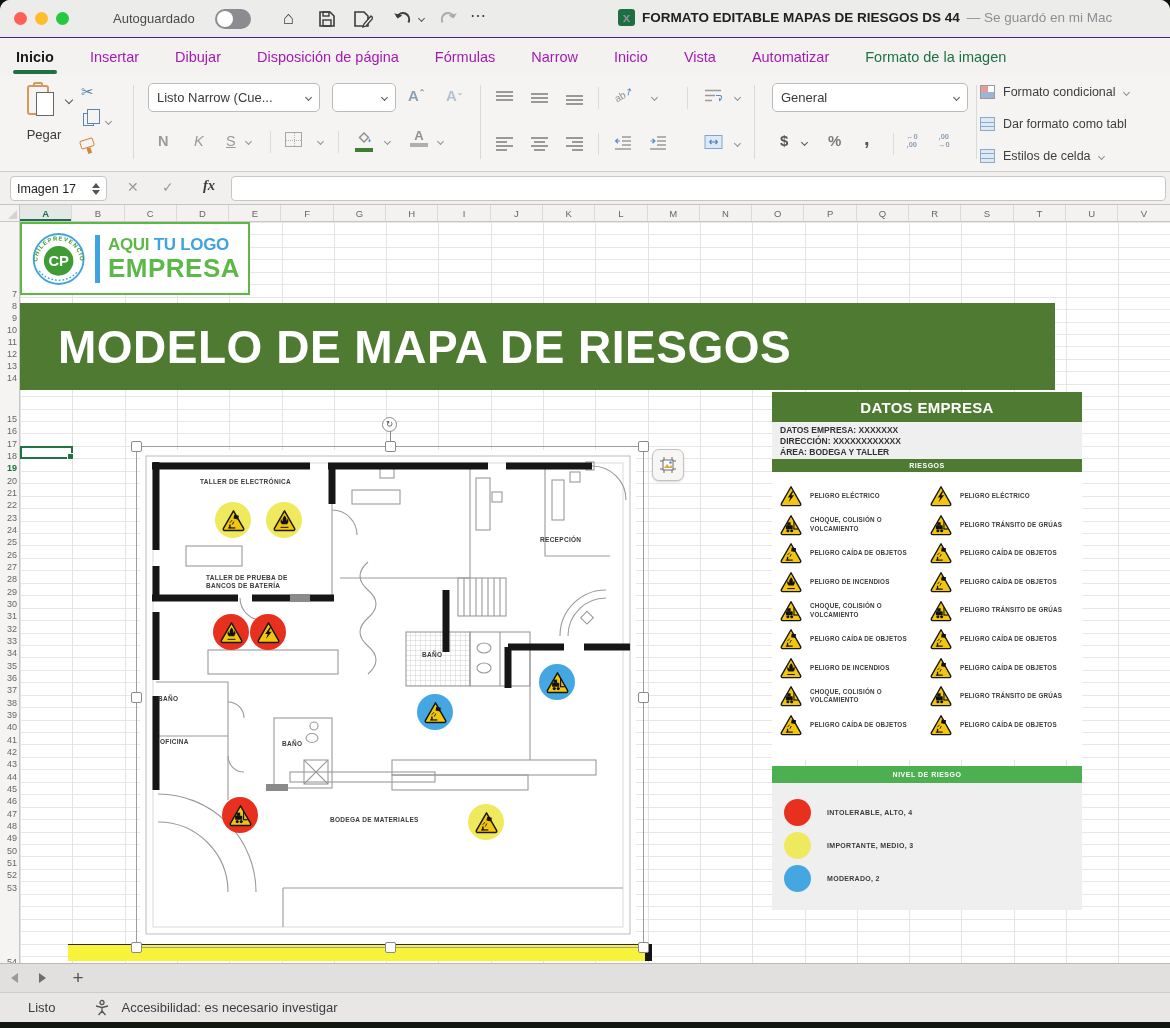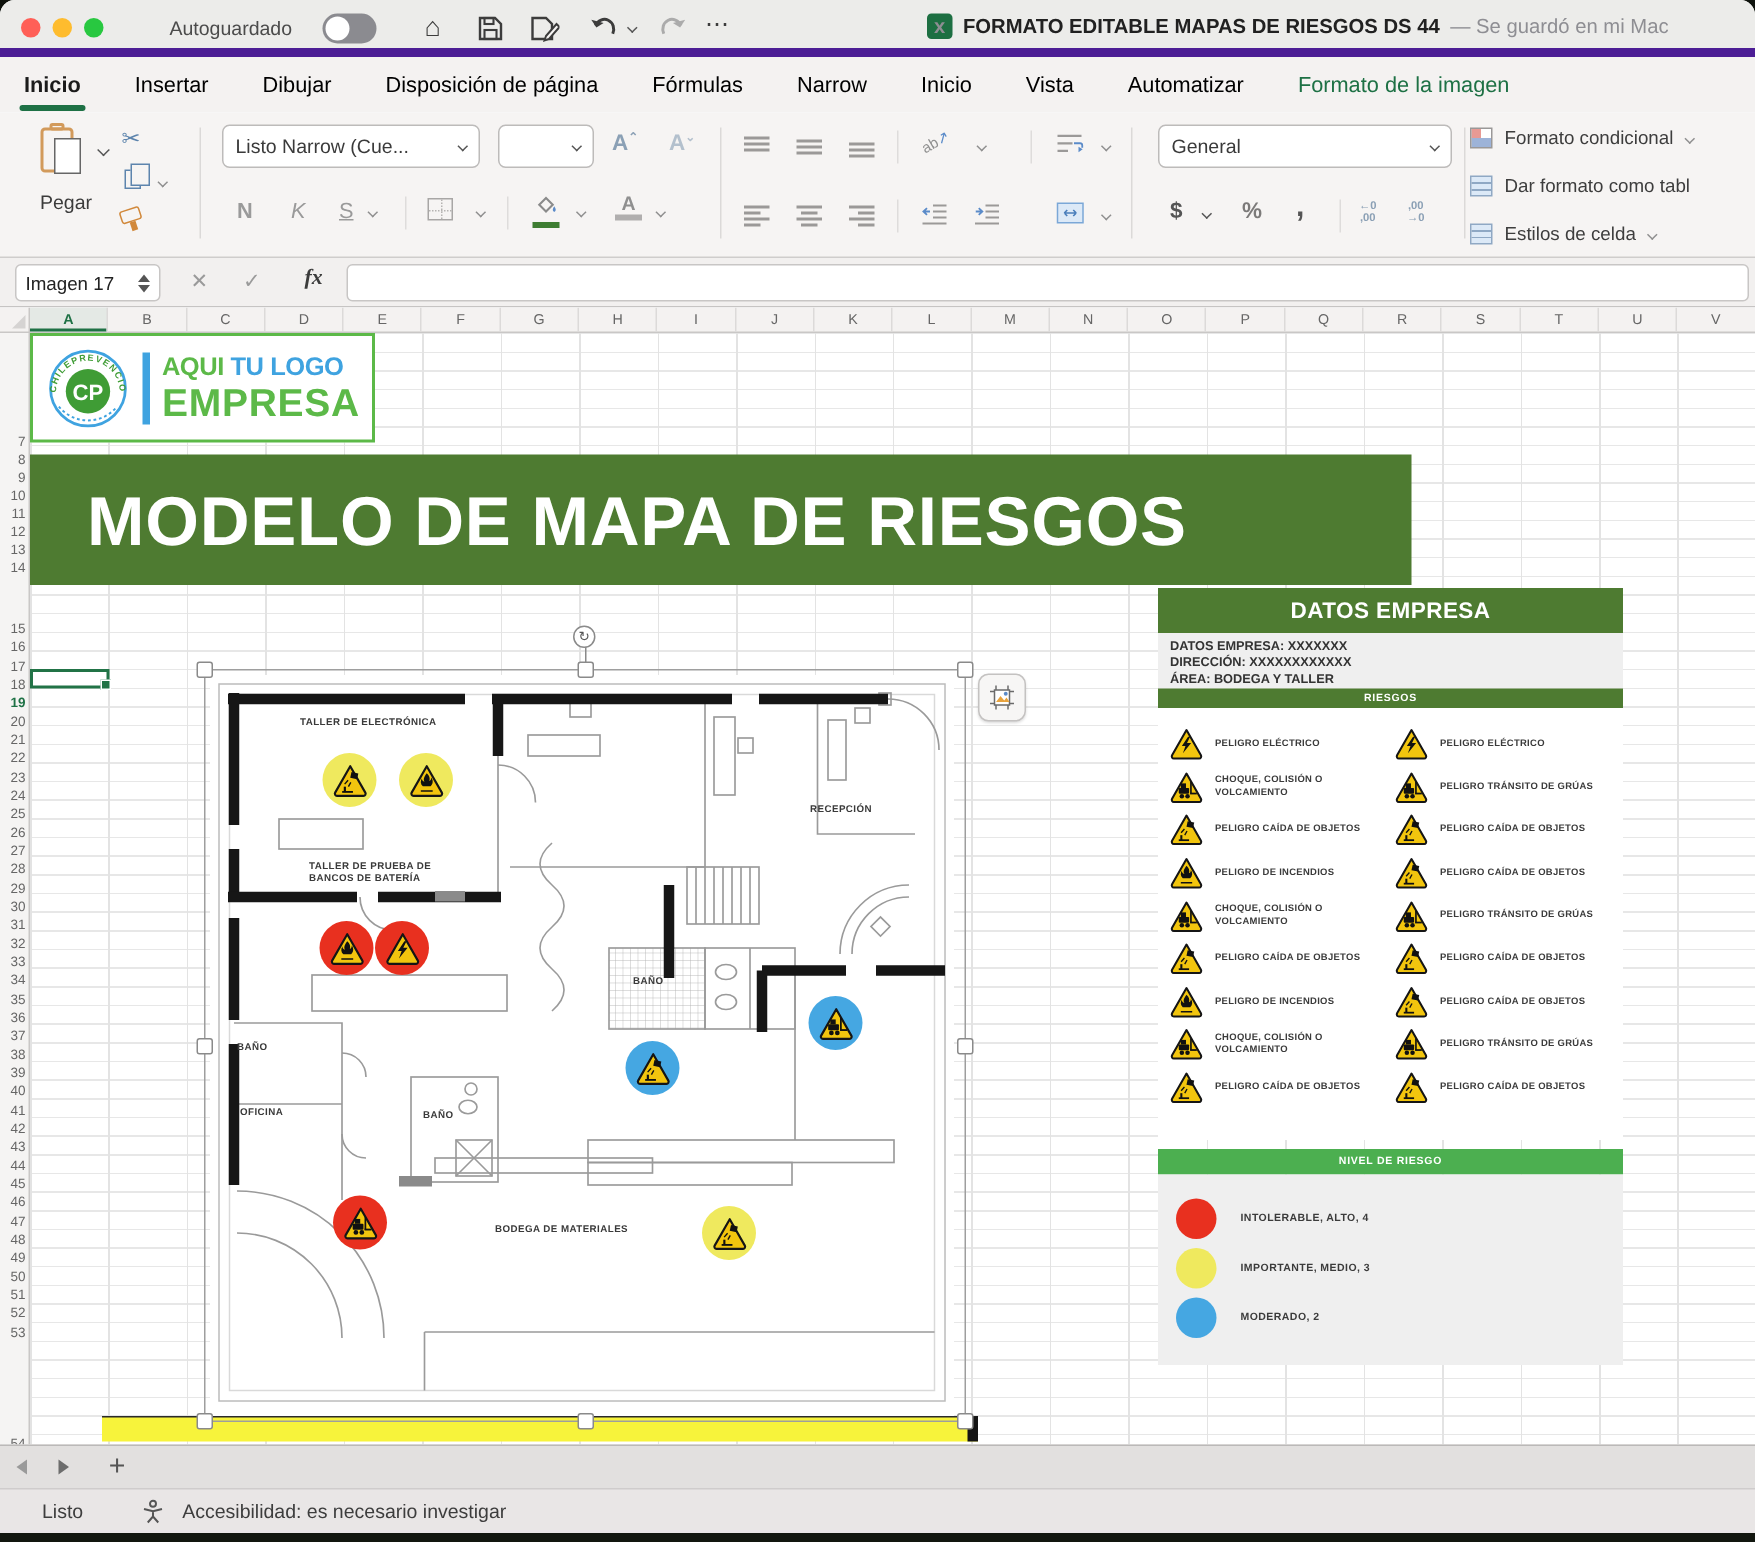--- a/index.html
+++ b/index.html
@@ -1,41 +1,41 @@
 <!DOCTYPE html>
 <html><head>
 <meta charset="utf-8">
 <style>
   html,body{margin:0;padding:0;background:#0e120c;}
   *{box-sizing:border-box;}
   .win{position:relative;width:1170px;height:1028px;background:#fff;overflow:hidden;
        font-family:"Liberation Sans",sans-serif;border-radius:10px 10px 0 0;}
   
-  .titlebar{position:absolute;left:0;top:0;width:100%;height:38px;background:#ececea;border-bottom:6px solid #4c1d95;}
+  .titlebar{position:absolute;left:0;top:0;width:100%;height:38px;background:#ececea;border-bottom:1px solid #4c1d95;}
   .lights{position:absolute;left:14px;top:12px;display:flex;gap:8px;}
   .light{width:13px;height:13px;border-radius:50%;}
   .l-red{background:#ff5f57}.l-yel{background:#febc2e}.l-grn{background:#28c840}
   .autosave{position:absolute;left:113px;top:11px;font-size:13px;color:#4b4b4b;}
   .toggle{position:absolute;left:215px;top:9px;width:36px;height:20px;border-radius:10px;background:#8b8b90;}
   .toggle .knob{position:absolute;left:2px;top:2px;width:16px;height:16px;border-radius:50%;background:#fff;}
   .tb-ic{position:absolute;top:8px;color:#3c3c3c;}
   .tb-home{left:283px;font-size:18px;line-height:20px;}
   .tb-dots{left:470px;font-size:16px;top:6px;letter-spacing:1px;color:#3c3c3c;}
   .chev{display:inline-block;width:6px;height:6px;border-right:1.5px solid #555;border-bottom:1.5px solid #555;transform:rotate(45deg);}
   .chev.sm{width:5px;height:5px;}
   .chev.gray{border-color:#8f8f8f;}
   .doc-title{position:absolute;left:618px;top:9px;display:flex;align-items:center;gap:7px;white-space:nowrap;}
   .xl-ic{width:17px;height:17px;border-radius:3px;background:#1d6f42;color:#fff;font-size:11px;font-weight:700;
          display:flex;align-items:center;justify-content:center;}
   .doc-title b{font-size:13.5px;color:#212121;font-weight:600;}
   .doc-title span{font-size:13.5px;color:#8e8e93;}
   
   .tabbar{position:absolute;left:0;top:38px;width:100%;height:37px;background:#f4f2f1;display:flex;align-items:center;
           padding-left:16px;gap:36px;}
-  .rtab{font-size:14.5px;color:#000000;position:relative;cursor:default;white-space:nowrap;}
+  .rtab{font-size:14.5px;color:#a21caf;position:relative;cursor:default;white-space:nowrap;}
   .rtab.active{font-weight:700;color:#1b1b1b;}
   .rtab.active::after{content:"";position:absolute;left:-3px;right:-3px;bottom:-9px;height:4px;border-radius:2px;background:#1e7145;}
   .rtab.contextual{color:#1e7145;}
   
   .ribbon{position:absolute;left:0;top:75px;width:100%;height:97px;background:#f6f4f3;border-bottom:1px solid #cfcdcc;}
   .gdiv{position:absolute;top:10px;height:74px;width:1px;background:#dbd9d8;}
   .rgroup{position:absolute;top:0;height:97px;}
   
   .clipboard-ic{position:absolute;left:13px;top:8px;width:30px;height:36px;}
   .clipboard-ic .board{position:absolute;left:0;top:2px;width:22px;height:30px;border:2px solid #d29a5b;border-radius:3px;}
@@ -106,21 +106,21 @@
   .rowh.sel{color:#1e7145;font-weight:700;}
   
   .logo-box{position:absolute;left:20px;top:17px;width:230px;height:73px;background:#fff;border:2px solid #5cb948;
             display:flex;align-items:center;padding:4px 8px;gap:8px;}
   .logo-txt{display:flex;flex-direction:column;line-height:1;}
   .logo-l1{font-size:17px;font-weight:800;letter-spacing:-0.3px;}
   .logo-l1 .g{color:#5cb948;} .logo-l1 .b{color:#3fa3e0;}
   .logo-l2{font-size:26px;font-weight:800;color:#5cb948;letter-spacing:0.5px;margin-top:2px;}
   .logo-bar{width:5px;height:48px;background:#3fa3e0;}
   
-  .banner{position:absolute;left:20px;top:98px;width:921px;height:87px;background:#4e7b31;color:#fff;
+  .banner{position:absolute;left:20px;top:98px;width:1035px;height:87px;background:#4e7b31;color:#fff;
           font-size:46px;font-weight:800;letter-spacing:0.5px;display:flex;align-items:center;padding-left:38px;}
   
   .acell{position:absolute;left:20px;top:241px;width:53px;height:13px;border:2px solid #217346;background:transparent;}
   .acell::after{content:"";position:absolute;right:-3px;bottom:-3px;width:5px;height:5px;background:#217346;border:1px solid #fff;}
   
   .sel-frame{position:absolute;left:136px;top:241px;width:508px;height:502px;border:1px solid #9e9e9e;z-index:3;pointer-events:none;}
   .handle{position:absolute;width:11px;height:11px;background:#fff;border:1px solid #8a8a8a;border-radius:2px;z-index:5;}
   .rotate-stem{position:absolute;left:390px;top:226px;width:1px;height:15px;background:#8a8a8a;z-index:5;}
   .rotate-h{position:absolute;left:382px;top:212px;width:15px;height:15px;border:1.5px solid #8a8a8a;border-radius:50%;background:#fff;
             z-index:5;font-size:9px;line-height:13px;text-align:center;color:#555;}

